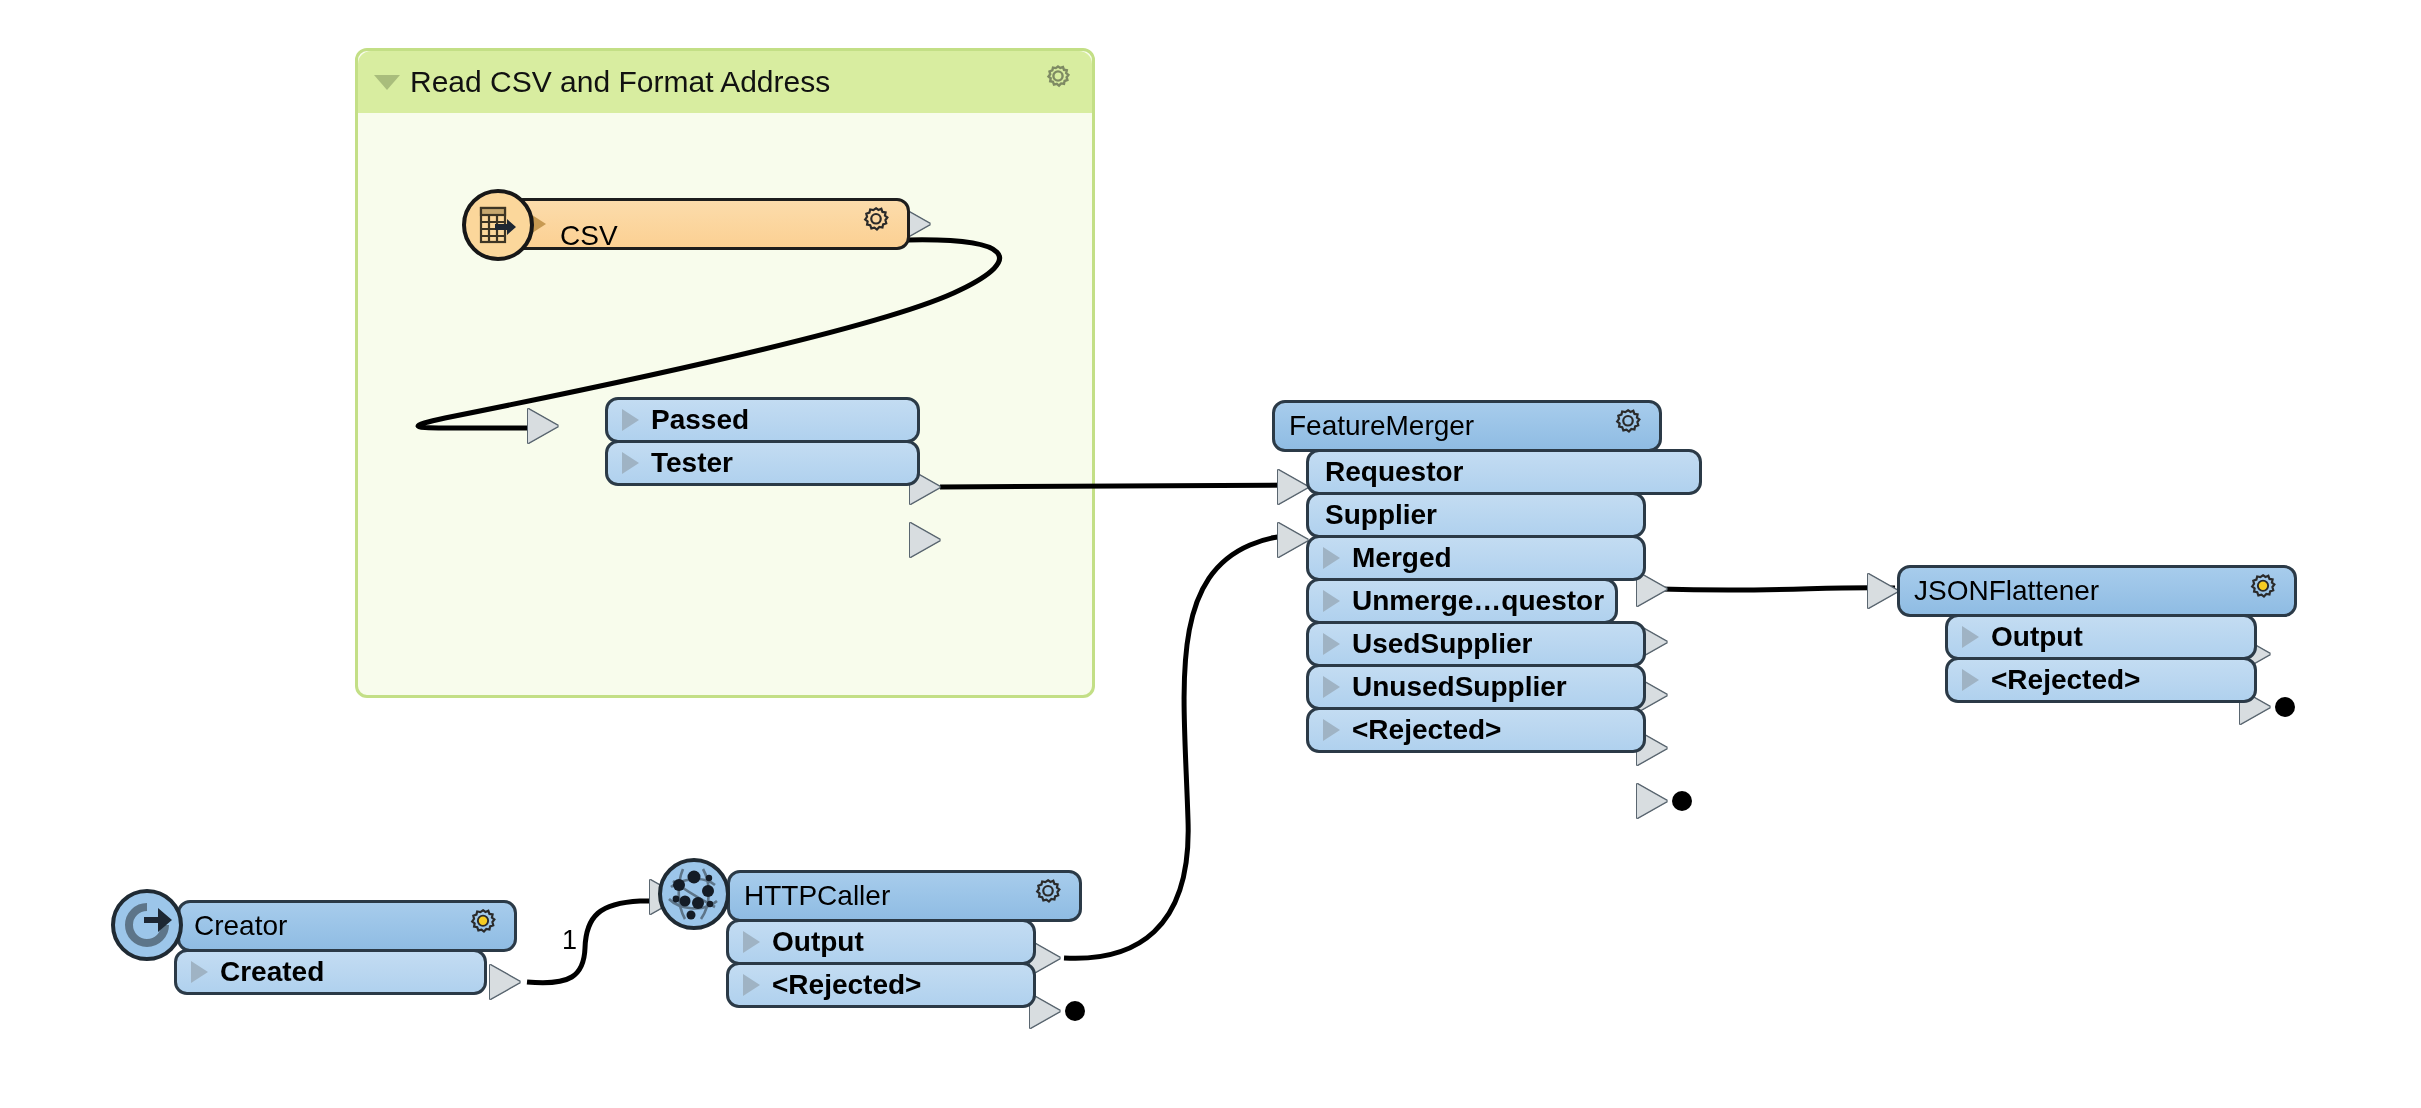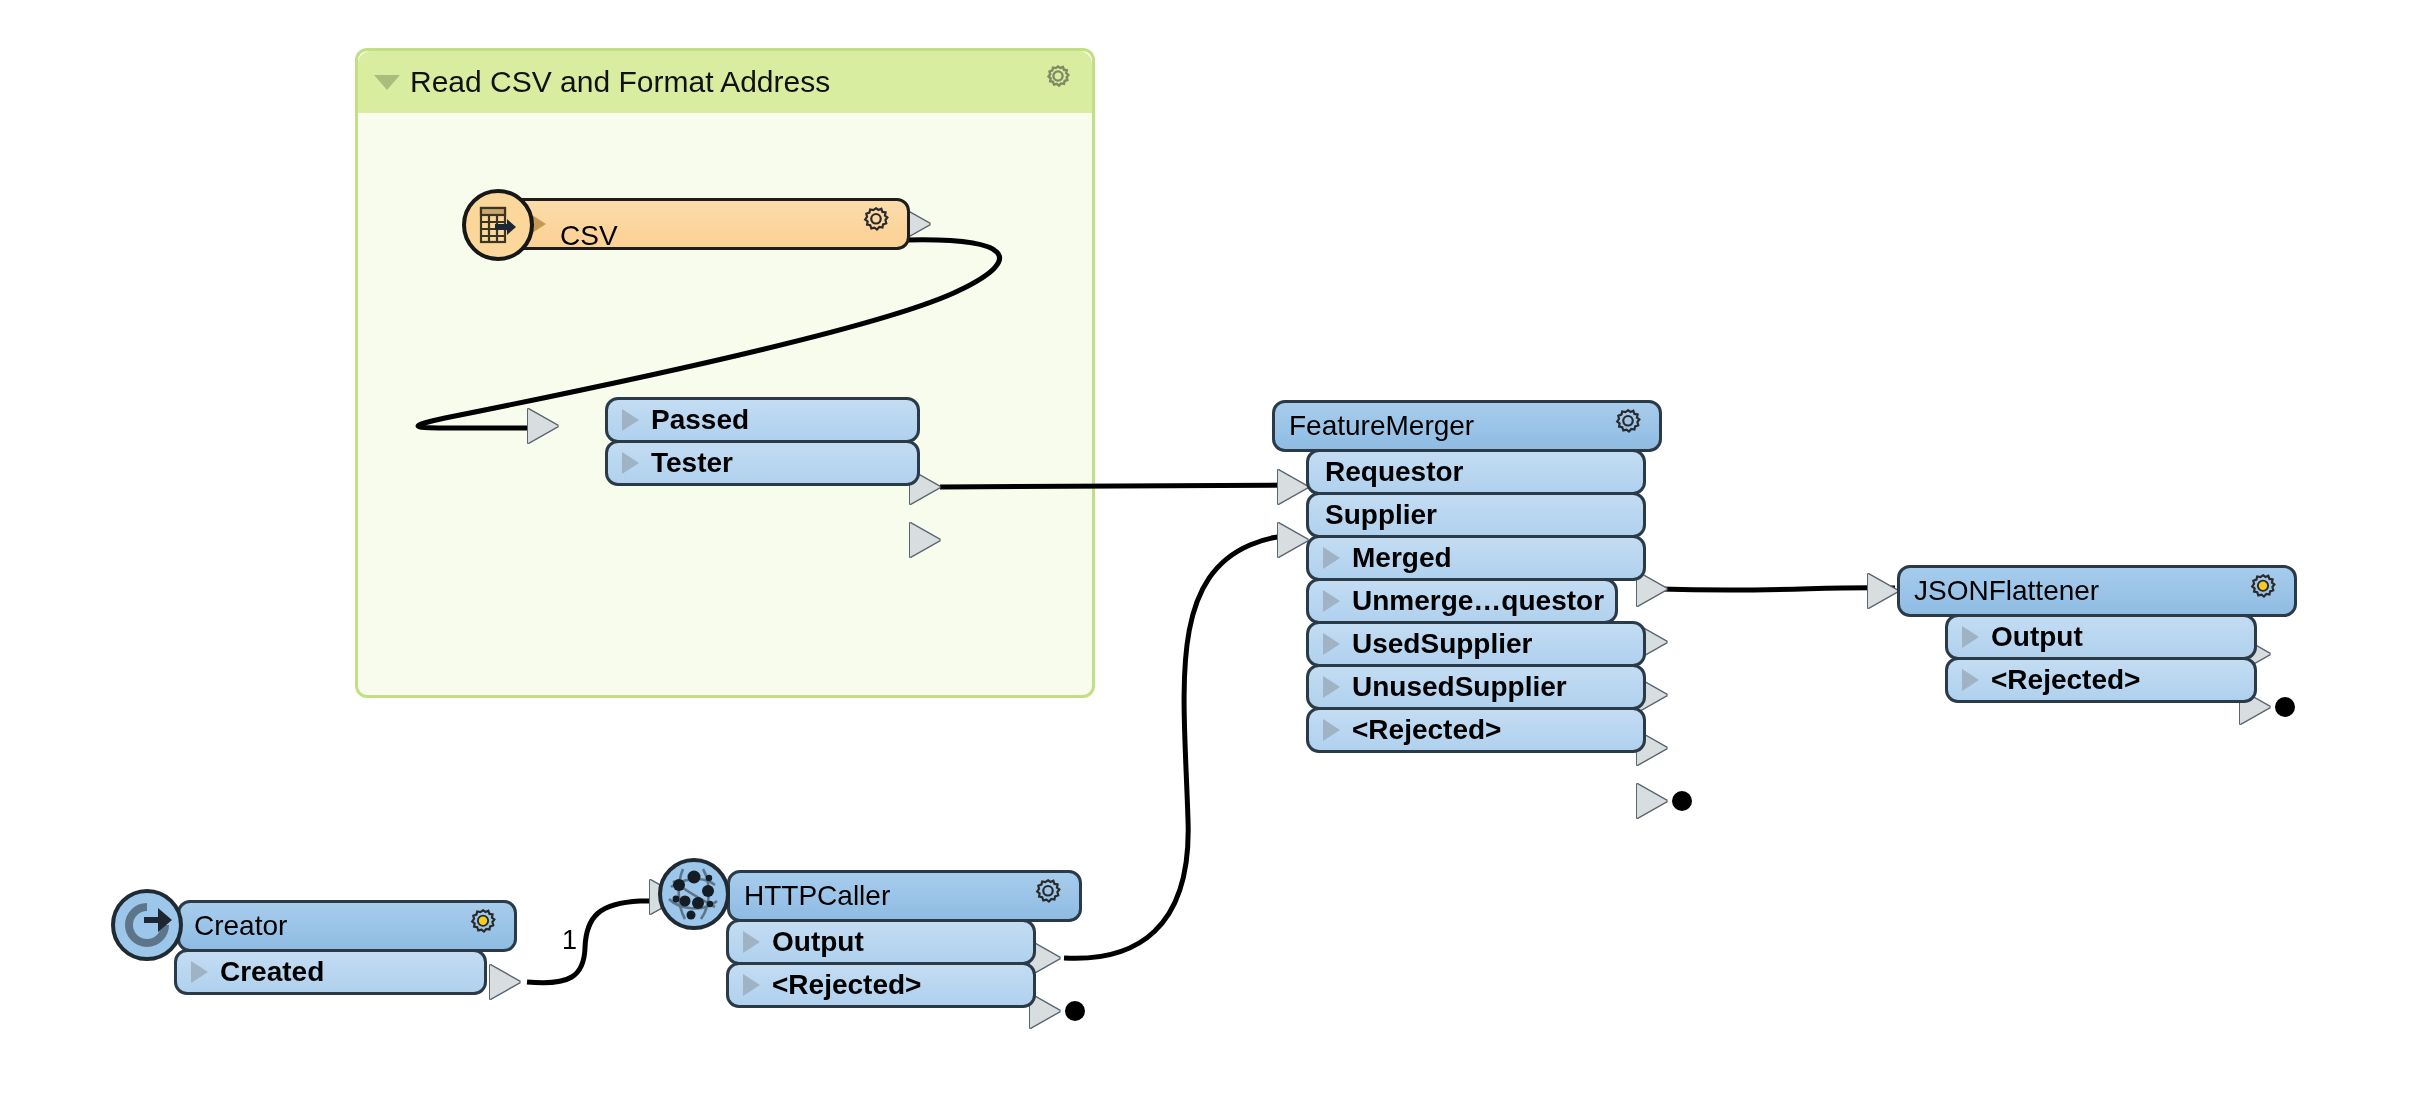--- a/index.html
+++ b/index.html
@@ -275,21 +275,21 @@
             <path d="M20.0 5.5 L22.6 7.3 L25.6 6.1 L26.8 9.4 L30.1 9.9 L29.4 13.2
                      L32.0 15.3 L29.9 18.0 L30.8 21.3 L27.5 22.5 L26.8 25.8
                      L23.5 25.3 L21.0 27.9 L18.4 25.9 L15.1 26.7 L13.9 23.4
                      L10.6 22.7 L11.2 19.4 L8.6 17.3 L10.6 14.6 L9.8 11.3
                      L13.1 10.1 L13.9 6.8 L17.2 7.4 Z"></path>
             <circle cx="20" cy="16.6" r="5"></circle>
           </g>
         </svg>
       </span>
     </div>
-    <div class="port" style="margin-left:34px; width:340px;">
+    <div class="port" style="margin-left:34px; width:396px;">
       <span class="port-label" style="margin-left:16px;">Requestor</span>
     </div>
     <div class="port" style="margin-left:34px; width:340px;">
       <span class="port-label" style="margin-left:16px;">Supplier</span>
     </div>
     <div class="port" style="margin-left:34px; width:340px;">
       <span class="port-tri"></span>
       <span class="port-label">Merged</span>
     </div>
     <div class="port" style="margin-left:34px; width:312px;">

